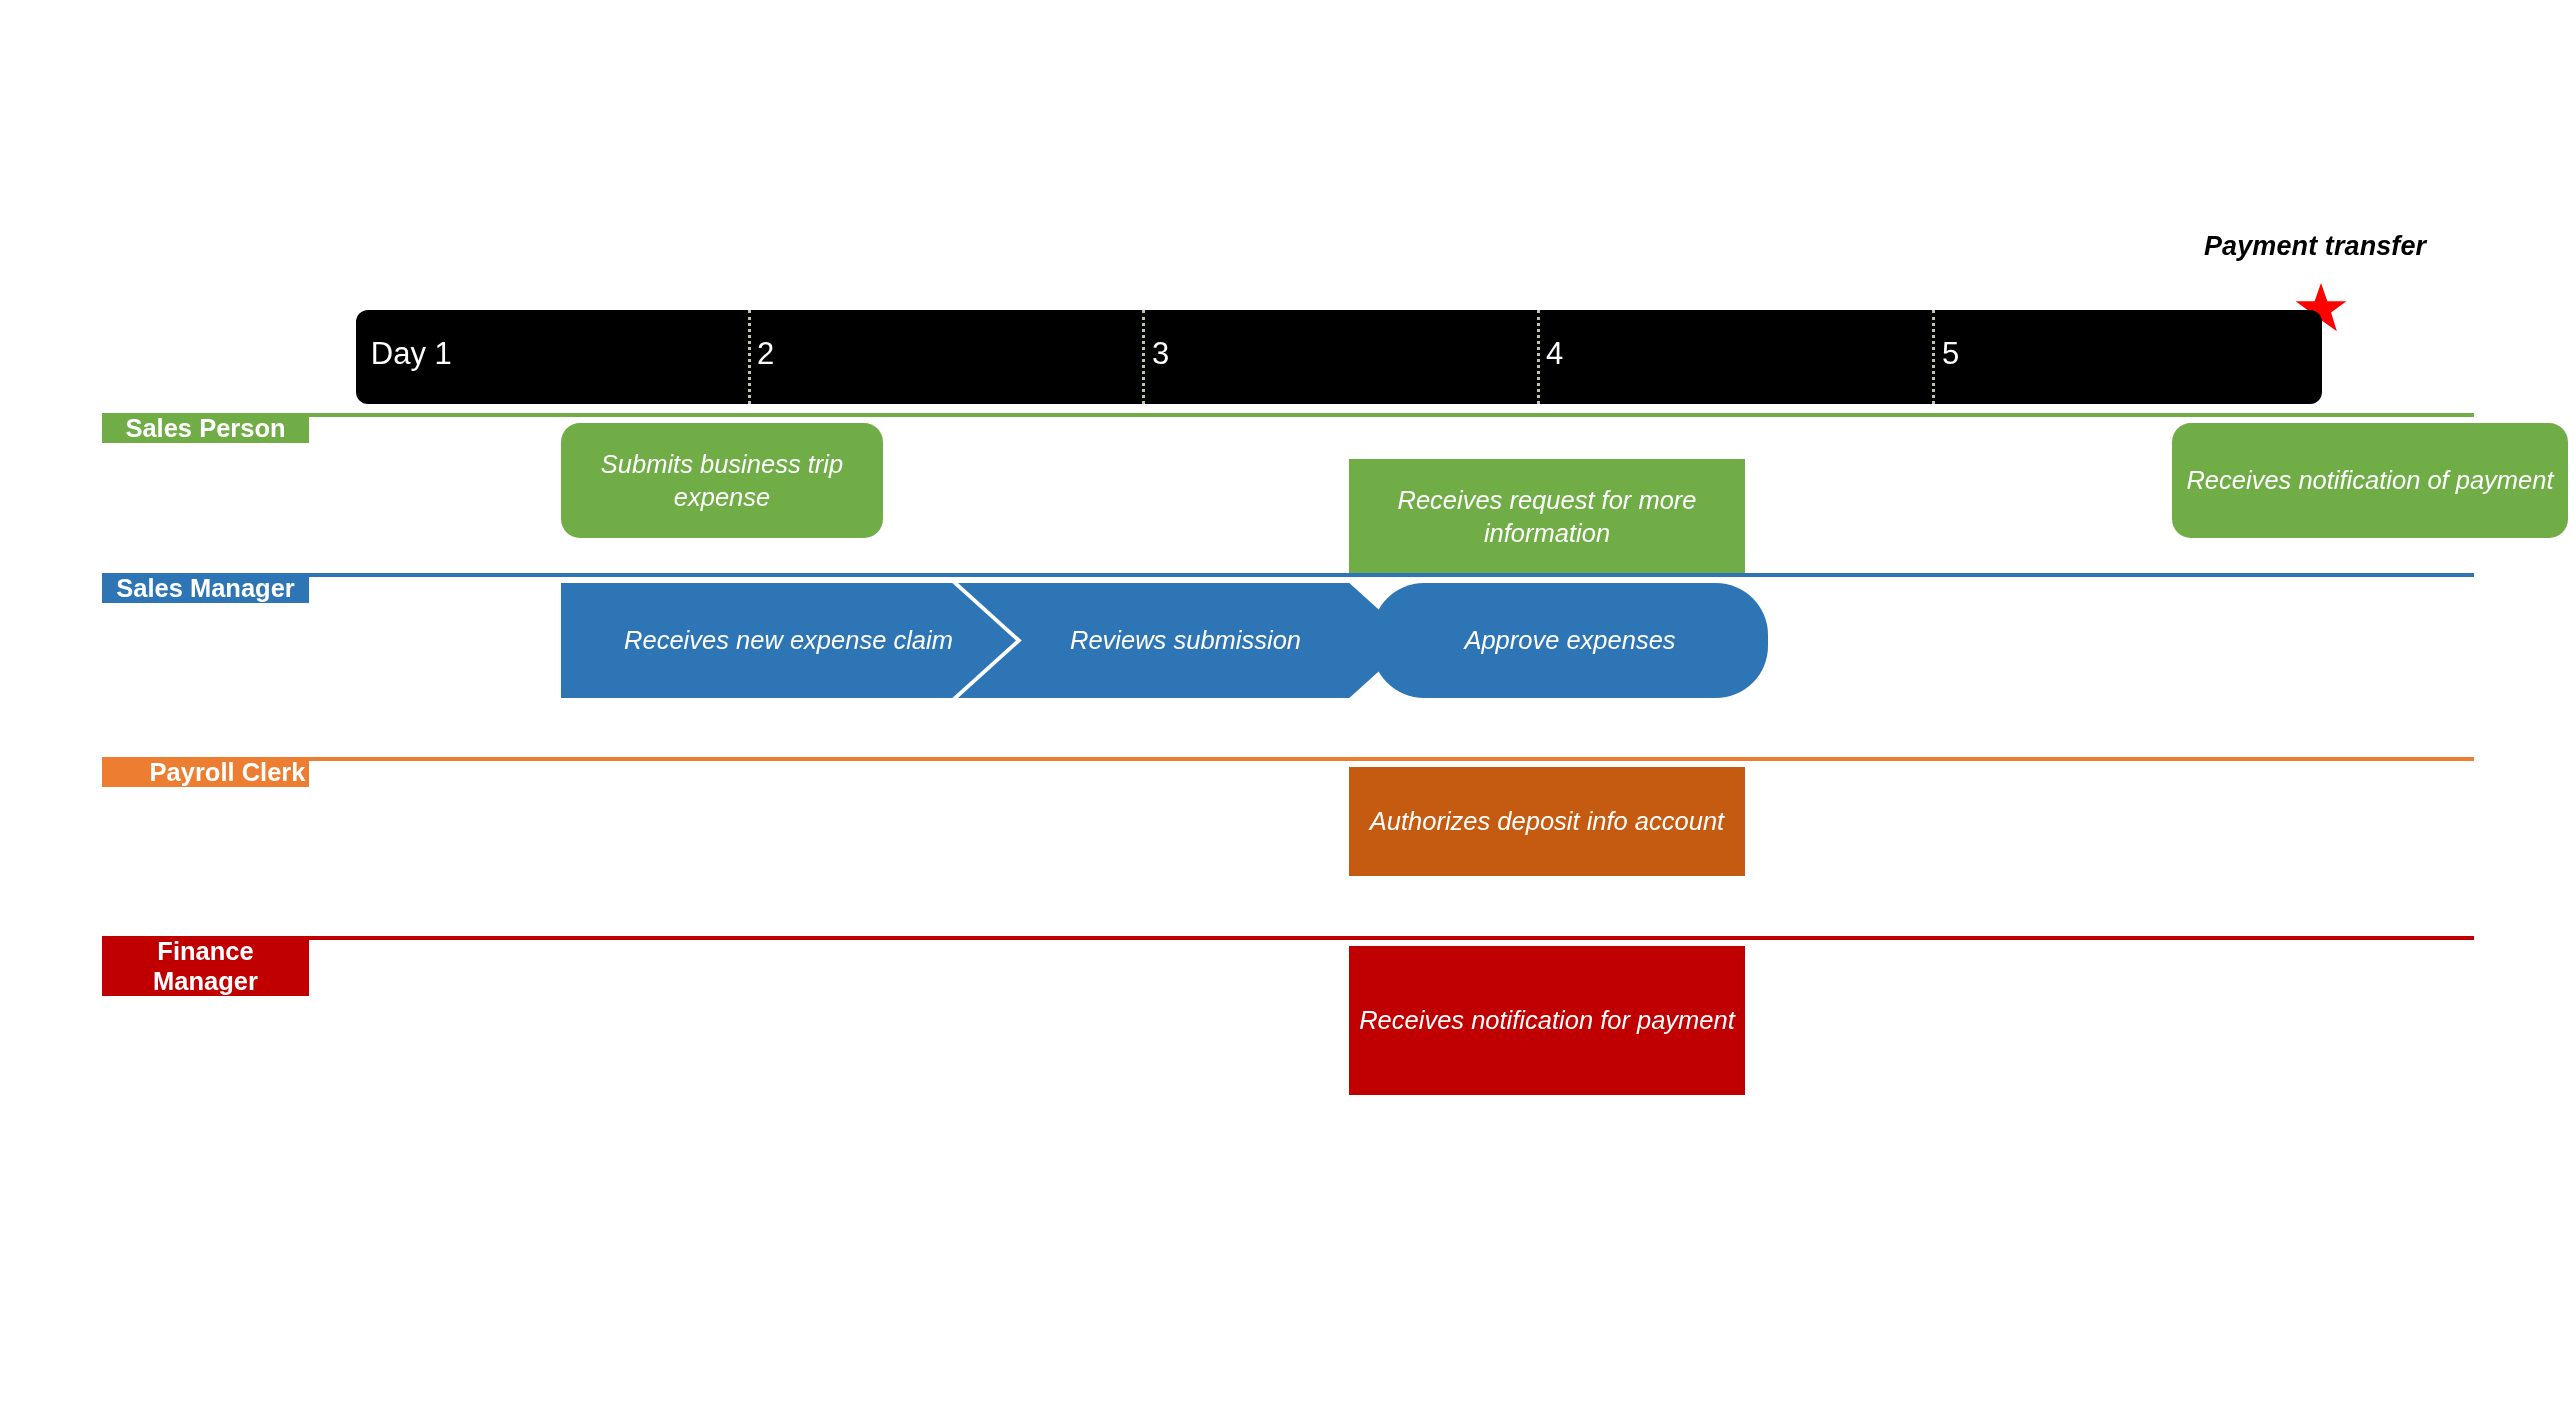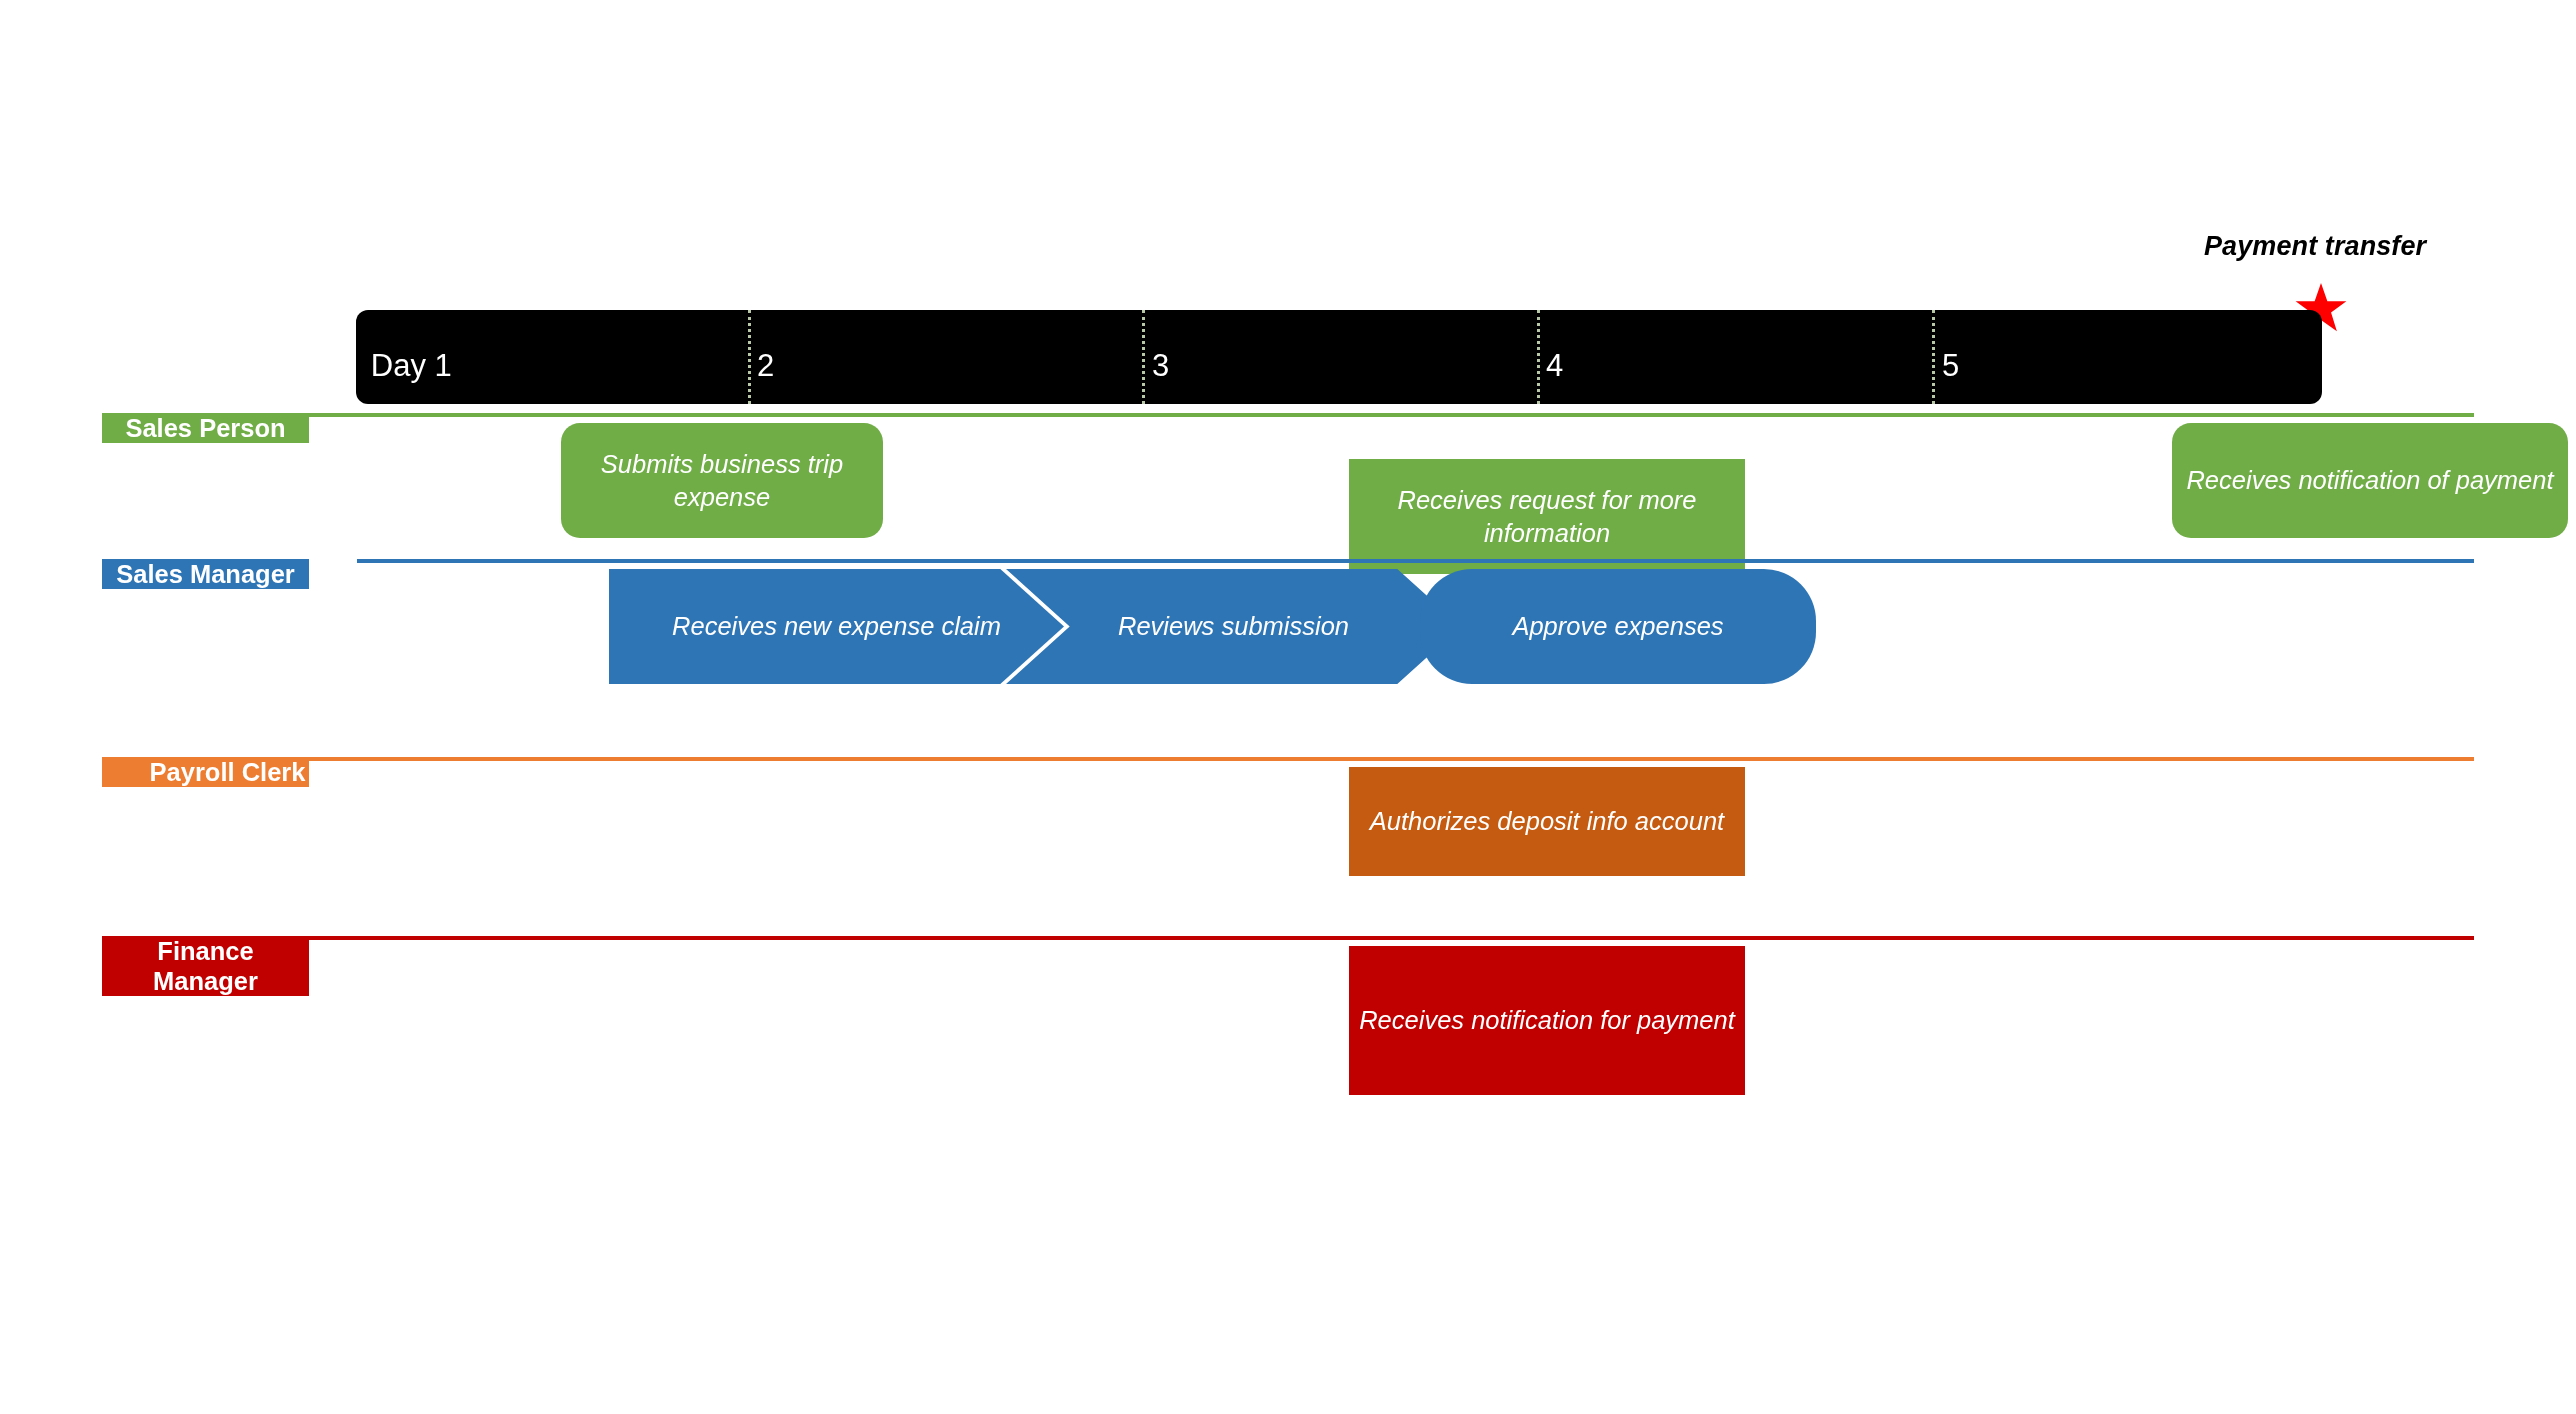--- a/index.html
+++ b/index.html
@@ -64,21 +64,20 @@
     border-left: 3.4px dotted #b9c9a8;
   }
   .timeline-tick-label {
     position: absolute;
     top: 25.5px;
     color: #ffffff;
     font-size: 31px;
     font-weight: normal;
     white-space: nowrap;
     font-family: "Liberation Sans", sans-serif;
-    margin-top: 12px;
   }
 
   
   .lane {
     position: absolute;
     left: 102px;
     width: 2372px;
     height: 136px;
     box-sizing: border-box;
     display: flex;
@@ -177,21 +176,21 @@
             <span class="task-label">Submits business trip expense</span>
           </div>
           <div class="task shape-rect fill-green" style="left: 1040px; width: 396px; top: 8px; height: 115px; margin-top: 36px;">
             <span class="task-label">Receives request for more information</span>
           </div>
           <div class="task shape-rounded fill-green" style="left: 1831px; width: 396px; top: 8px; height: 115px; margin-left: 32px;">
             <span class="task-label">Receives notification of payment</span>
           </div>
         </div>
       </div>
-      <div class="lane lane-blue" style="top: 559px; gap: 48px;">
+      <div class="lane lane-blue" style="top: 573px;">
         <div class="lane-header">Sales Manager</div>
         <div class="lane-body">
           <div class="task shape-chevron-start fill-blue" style="left: 252px; width: 455px; top: 8px; height: 115px;">
             <span class="task-label">Receives new expense claim</span>
           </div>
           <div class="task shape-chevron fill-blue" style="left: 649px; width: 455px; top: 8px; height: 115px;">
             <span class="task-label">Reviews submission</span>
           </div>
           <div class="task shape-pill fill-blue" style="left: 1063px; width: 396px; top: 8px; height: 115px;">
             <span class="task-label">Approve expenses</span>

